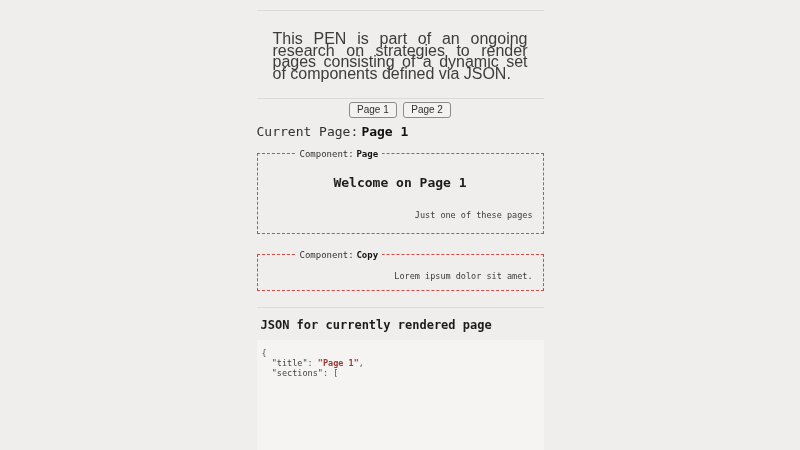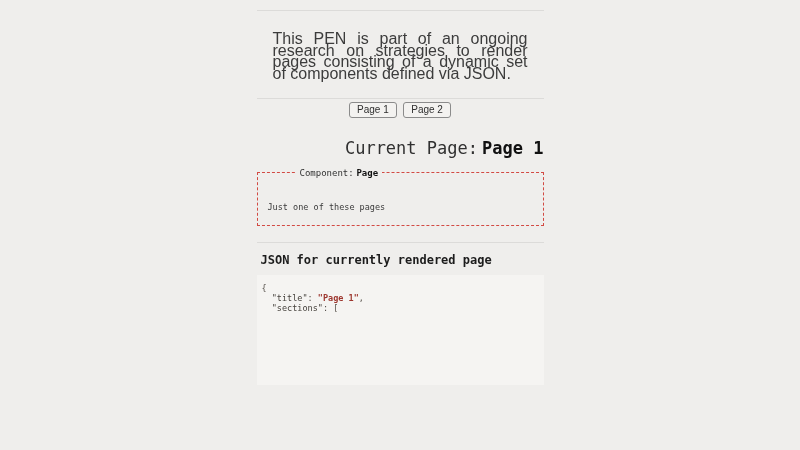--- a/index.html
+++ b/index.html
@@ -45,22 +45,22 @@
   .pager button{
     font-family:"Liberation Sans", sans-serif;
     font-size:10px;color:#2e2e2e;
     background:#f3f2f0;
     border:1px solid #8b8b8b;border-radius:3px;
     padding:1px 7px;margin:0 1px;height:16px;
     cursor:pointer;
   }
   .current-page{
     font-family:"DejaVu Sans Mono", monospace;
-    font-size:17px;color:#303030;
-    text-align:right;margin-top:20px;white-space:nowrap;
+    font-size:13px;color:#303030;
+    text-align:left;margin-top:6px;white-space:nowrap;
   }
   .current-page .cp-value{font-weight:bold;margin-left:0.4ch;color:#111;}
   fieldset.component{
     border:1px dashed var(--accent);
     margin:10px 0 0;padding:4px 10px 13px;
   }
   fieldset.component.copy{margin-top:16px;padding-bottom:9px;}
   fieldset.component legend{
     font-family:"DejaVu Sans Mono", monospace;
     font-size:9px;color:#333;
@@ -68,21 +68,21 @@
   }
   legend .legend-name{font-weight:bold;margin-left:0.5ch;color:#111;}
   .cover-heading{
     font-family:"DejaVu Sans Mono", monospace;
     font-weight:bold;font-size:13px;color:#1c1c1c;
     text-align:center;margin:12px 0 0;white-space:nowrap;
   }
   .cover-subtext, .copy-text{
     font-family:"DejaVu Sans Mono", monospace;
     font-size:8.5px;color:#3a3a3a;
-    text-align:left;margin:0;white-space:nowrap;
+    text-align:right;margin:0;white-space:nowrap;
   }
   .cover-subtext{margin-top:20px;}
   .copy-text{margin-top:7px;}
   .json-heading{
     font-family:"DejaVu Sans Mono", monospace;
     font-weight:bold;font-size:12px;color:#1c1c1c;
     margin:10px 0 0 4px;white-space:nowrap;
   }
   .code-block{
     background:var(--code-bg);
@@ -117,23 +117,30 @@
   </div>
 
   <div class="current-page">
     <span class="cp-label">Current Page:</span><span class="cp-value">Page 1</span>
   </div>
 
   <fieldset class="component cover">
     <legend>
       <span>Component:</span><span class="legend-name">Page</span>
     </legend>
+    <p class="cover-heading">Welcome on Page 1</p>
     <p class="cover-subtext">Just one of these pages</p>
   </fieldset>
 
+  <fieldset class="component copy">
+    <legend>
+      <span>Component:</span><span class="legend-name">Copy</span>
+    </legend>
+    <p class="copy-text">Lorem ipsum dolor sit amet.</p>
+  </fieldset>
 
   <hr class="hr-3">
 
   <h3 class="json-heading">JSON for currently rendered page</h3>
 
   <div class="code-block">
       <div class="code-line"><span class="tok-punct">{</span></div>
       <div class="code-line"><span class="tok-plain">  </span><span class="tok-key">"title"</span><span class="tok-punct">: </span><span class="tok-str">"Page 1"</span><span class="tok-punct">,</span></div>
       <div class="code-line"><span class="tok-plain">  </span><span class="tok-key">"sections"</span><span class="tok-punct">: [</span></div>
     </div>

